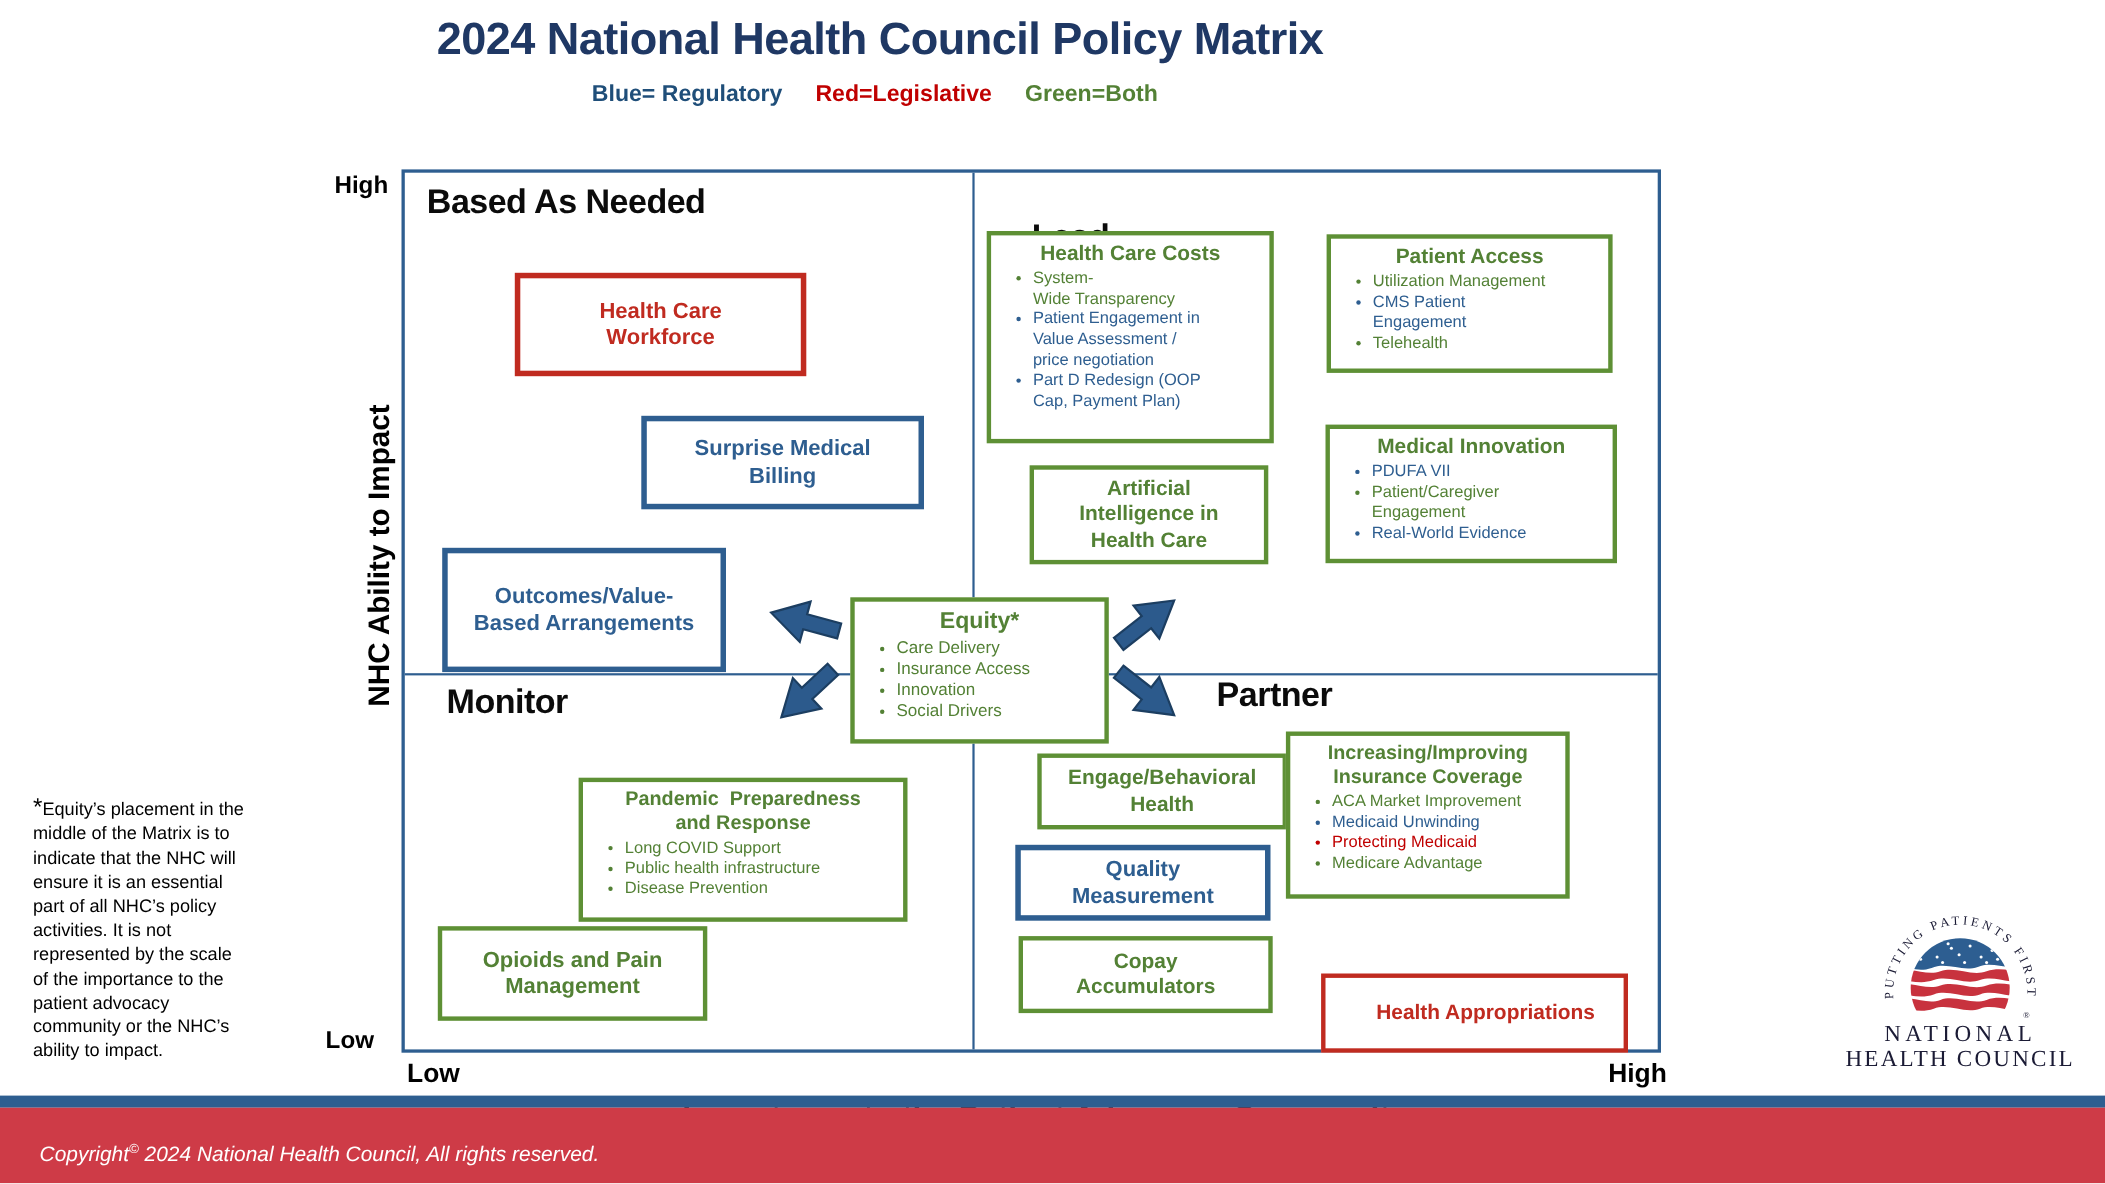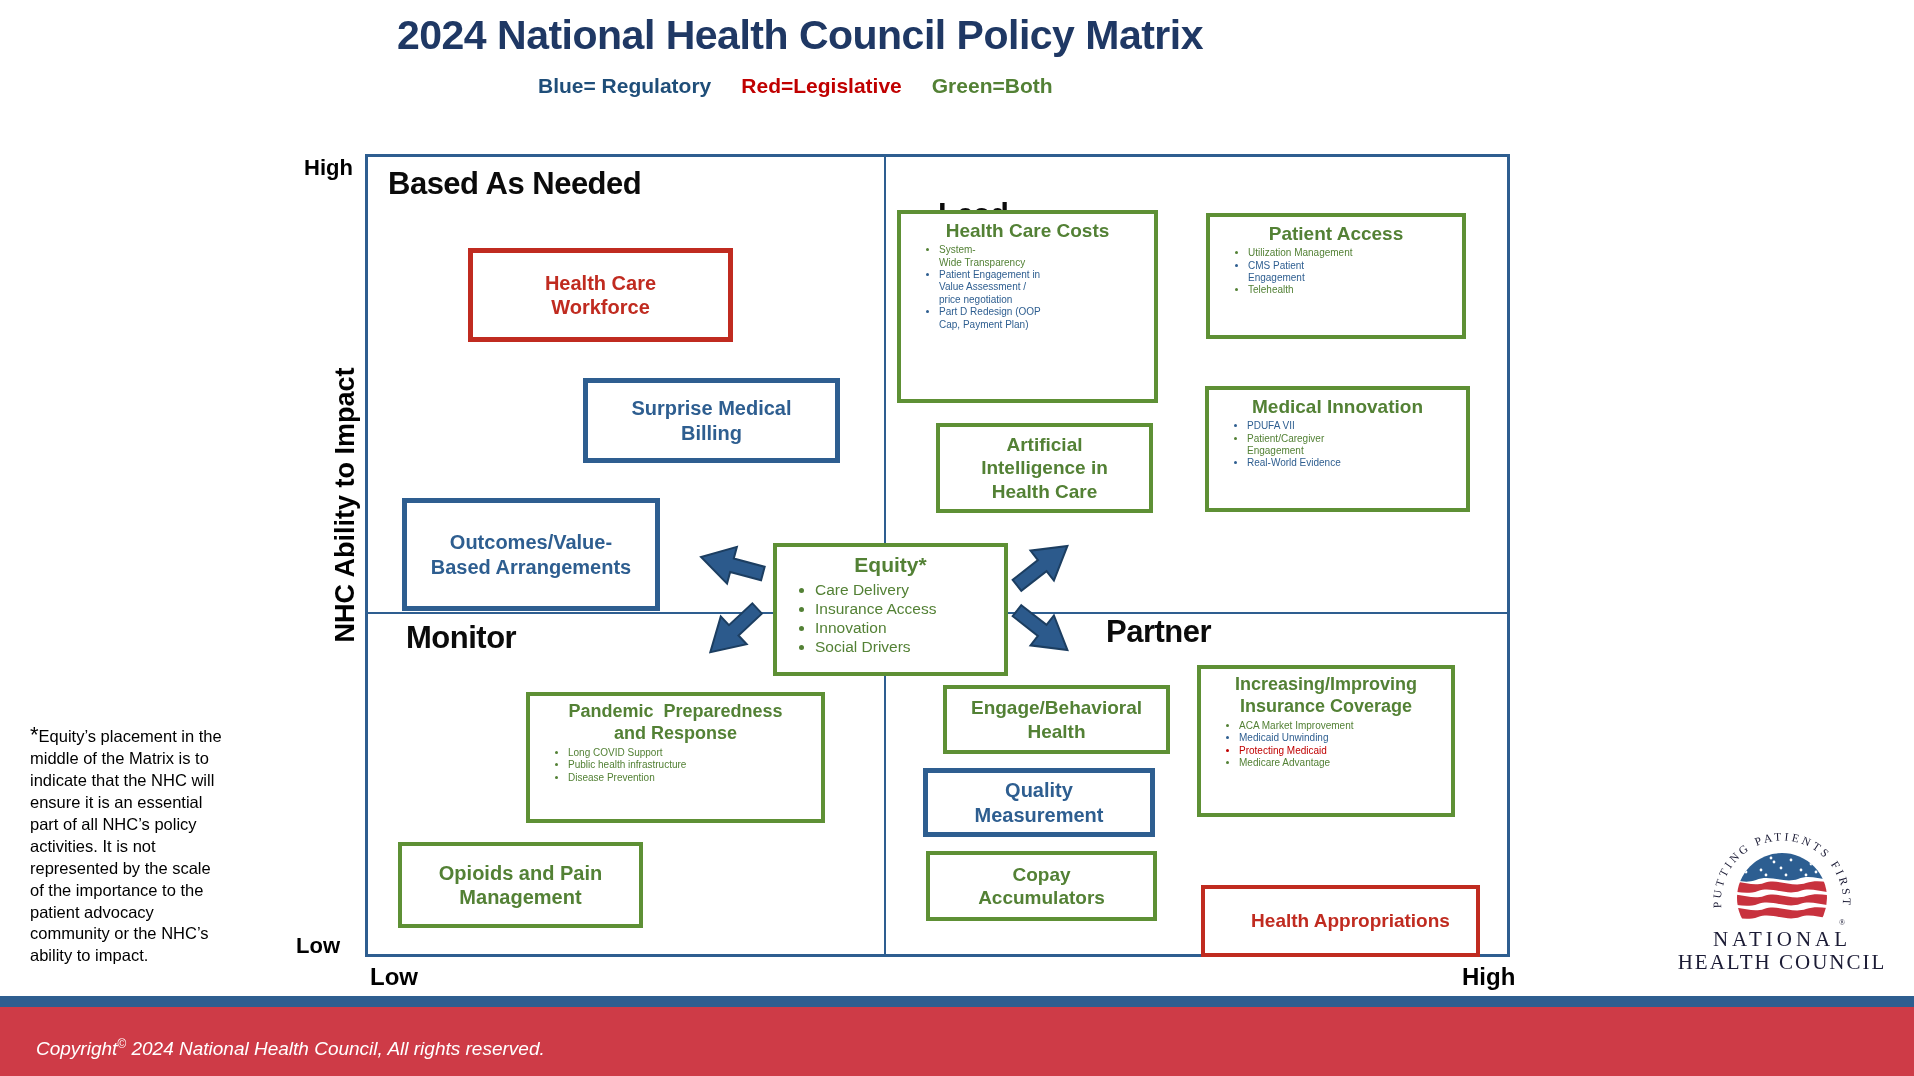--- a/index.html
+++ b/index.html
@@ -32,21 +32,21 @@
   .box{position:absolute;background:#fff;box-sizing:border-box;display:flex;flex-direction:column;
     align-items:center;justify-content:center;text-align:center;}
   .box.bblue{border:5px solid var(--blue,#2E5E90);color:var(--blue,#2E5E90);}
   .box.bred{border:5px solid var(--red,#C02B20);color:var(--red,#C02B20);}
   .box.bgreen{border:4px solid var(--green,#5E9035);color:var(--text-green,#538135);}
   .box-title{font-weight:bold;white-space:pre-wrap;line-height:1.22;}
   .f20{font-size:20px;} .f19{font-size:19px;} .f18{font-size:18px;} .f21{font-size:21px;}
   .list-box{justify-content:flex-start;align-items:stretch;text-align:left;padding:5px 6px 4px 6px;}
   .list-box .box-title{text-align:center;}
   ul.items{list-style:disc;margin:2px 0 0 0;padding-left:32px;}
-  ul.items li{white-space:pre-wrap;line-height:1.24;margin:0;font-size:10px;}
+  ul.items li{white-space:pre-wrap;line-height:1.24;margin:0;font-size:15px;}
   .equity-box ul.items li{font-size:15.5px;}
   li.c-green{color:var(--text-green,#538135);}
   li.c-blue{color:var(--blue,#2E5E90);}
   li.c-red{color:var(--legend-red,#C00000);}
   
   .arrow{position:absolute;width:66px;height:40px;}
   .arrow svg{display:block;width:100%;height:100%;overflow:visible;}
   
   .footnote{position:absolute;left:30px;top:726px;width:198px;font-size:16.5px;line-height:1.33;color:#000;}
   .footnote .ast{font-size:22px;line-height:0;}
@@ -161,21 +161,21 @@
     <svg viewBox="0 0 66 40">
         <polygon points="0,13 32,13 32,1 64,20 32,39 32,27 0,27" fill="var(--arrow-blue,#2C5A8C)" stroke="#1c3e61" stroke-width="2"></polygon>
       </svg>
   </div>
   <div class="arrow" style="left:1010px;top:611px;transform:rotate(38deg);">
     <svg viewBox="0 0 66 40">
         <polygon points="0,13 32,13 32,1 64,20 32,39 32,27 0,27" fill="var(--arrow-blue,#2C5A8C)" stroke="#1c3e61" stroke-width="2"></polygon>
       </svg>
   </div>
 
-  <div class="box bgreen list-box" style="left:526px;top:692px;width:299px;height:131px;">
+  <div class="box bgreen list-box" style="left:526px;top:707px;width:299px;height:131px;">
     <div class="box-title f18">Pandemic  Preparedness
 and Response</div>
     <ul class="items">
       <li class="c-green">Long COVID Support</li>
       <li class="c-green">Public health infrastructure</li>
       <li class="c-green">Disease Prevention</li>
     </ul>
   </div>
   <div class="box bgreen f20" style="left:398px;top:842px;width:245px;height:86px;">
     <div class="box-title">Opioids and Pain
@@ -187,21 +187,21 @@
 Health</div>
   </div>
   <div class="box bblue f20" style="left:923px;top:768px;width:232px;height:69px;">
     <div class="box-title">Quality
 Measurement</div>
   </div>
   <div class="box bgreen f19" style="left:926px;top:851px;width:231px;height:70px;">
     <div class="box-title">Copay
 Accumulators</div>
   </div>
-  <div class="box bgreen list-box" style="left:1197px;top:665px;width:258px;height:152px;">
+  <div class="box bgreen list-box" style="left:1169px;top:665px;width:258px;height:152px;">
     <div class="box-title f18">Increasing/Improving
 Insurance Coverage</div>
     <ul class="items">
       <li class="c-green">ACA Market Improvement</li>
       <li class="c-blue">Medicaid Unwinding</li>
       <li class="c-red">Protecting Medicaid</li>
       <li class="c-green">Medicare Advantage</li>
     </ul>
   </div>
   <div class="box bred f19" style="left:1201px;top:885px;width:279px;height:72px;border-width:4px;padding-left:20px;">

